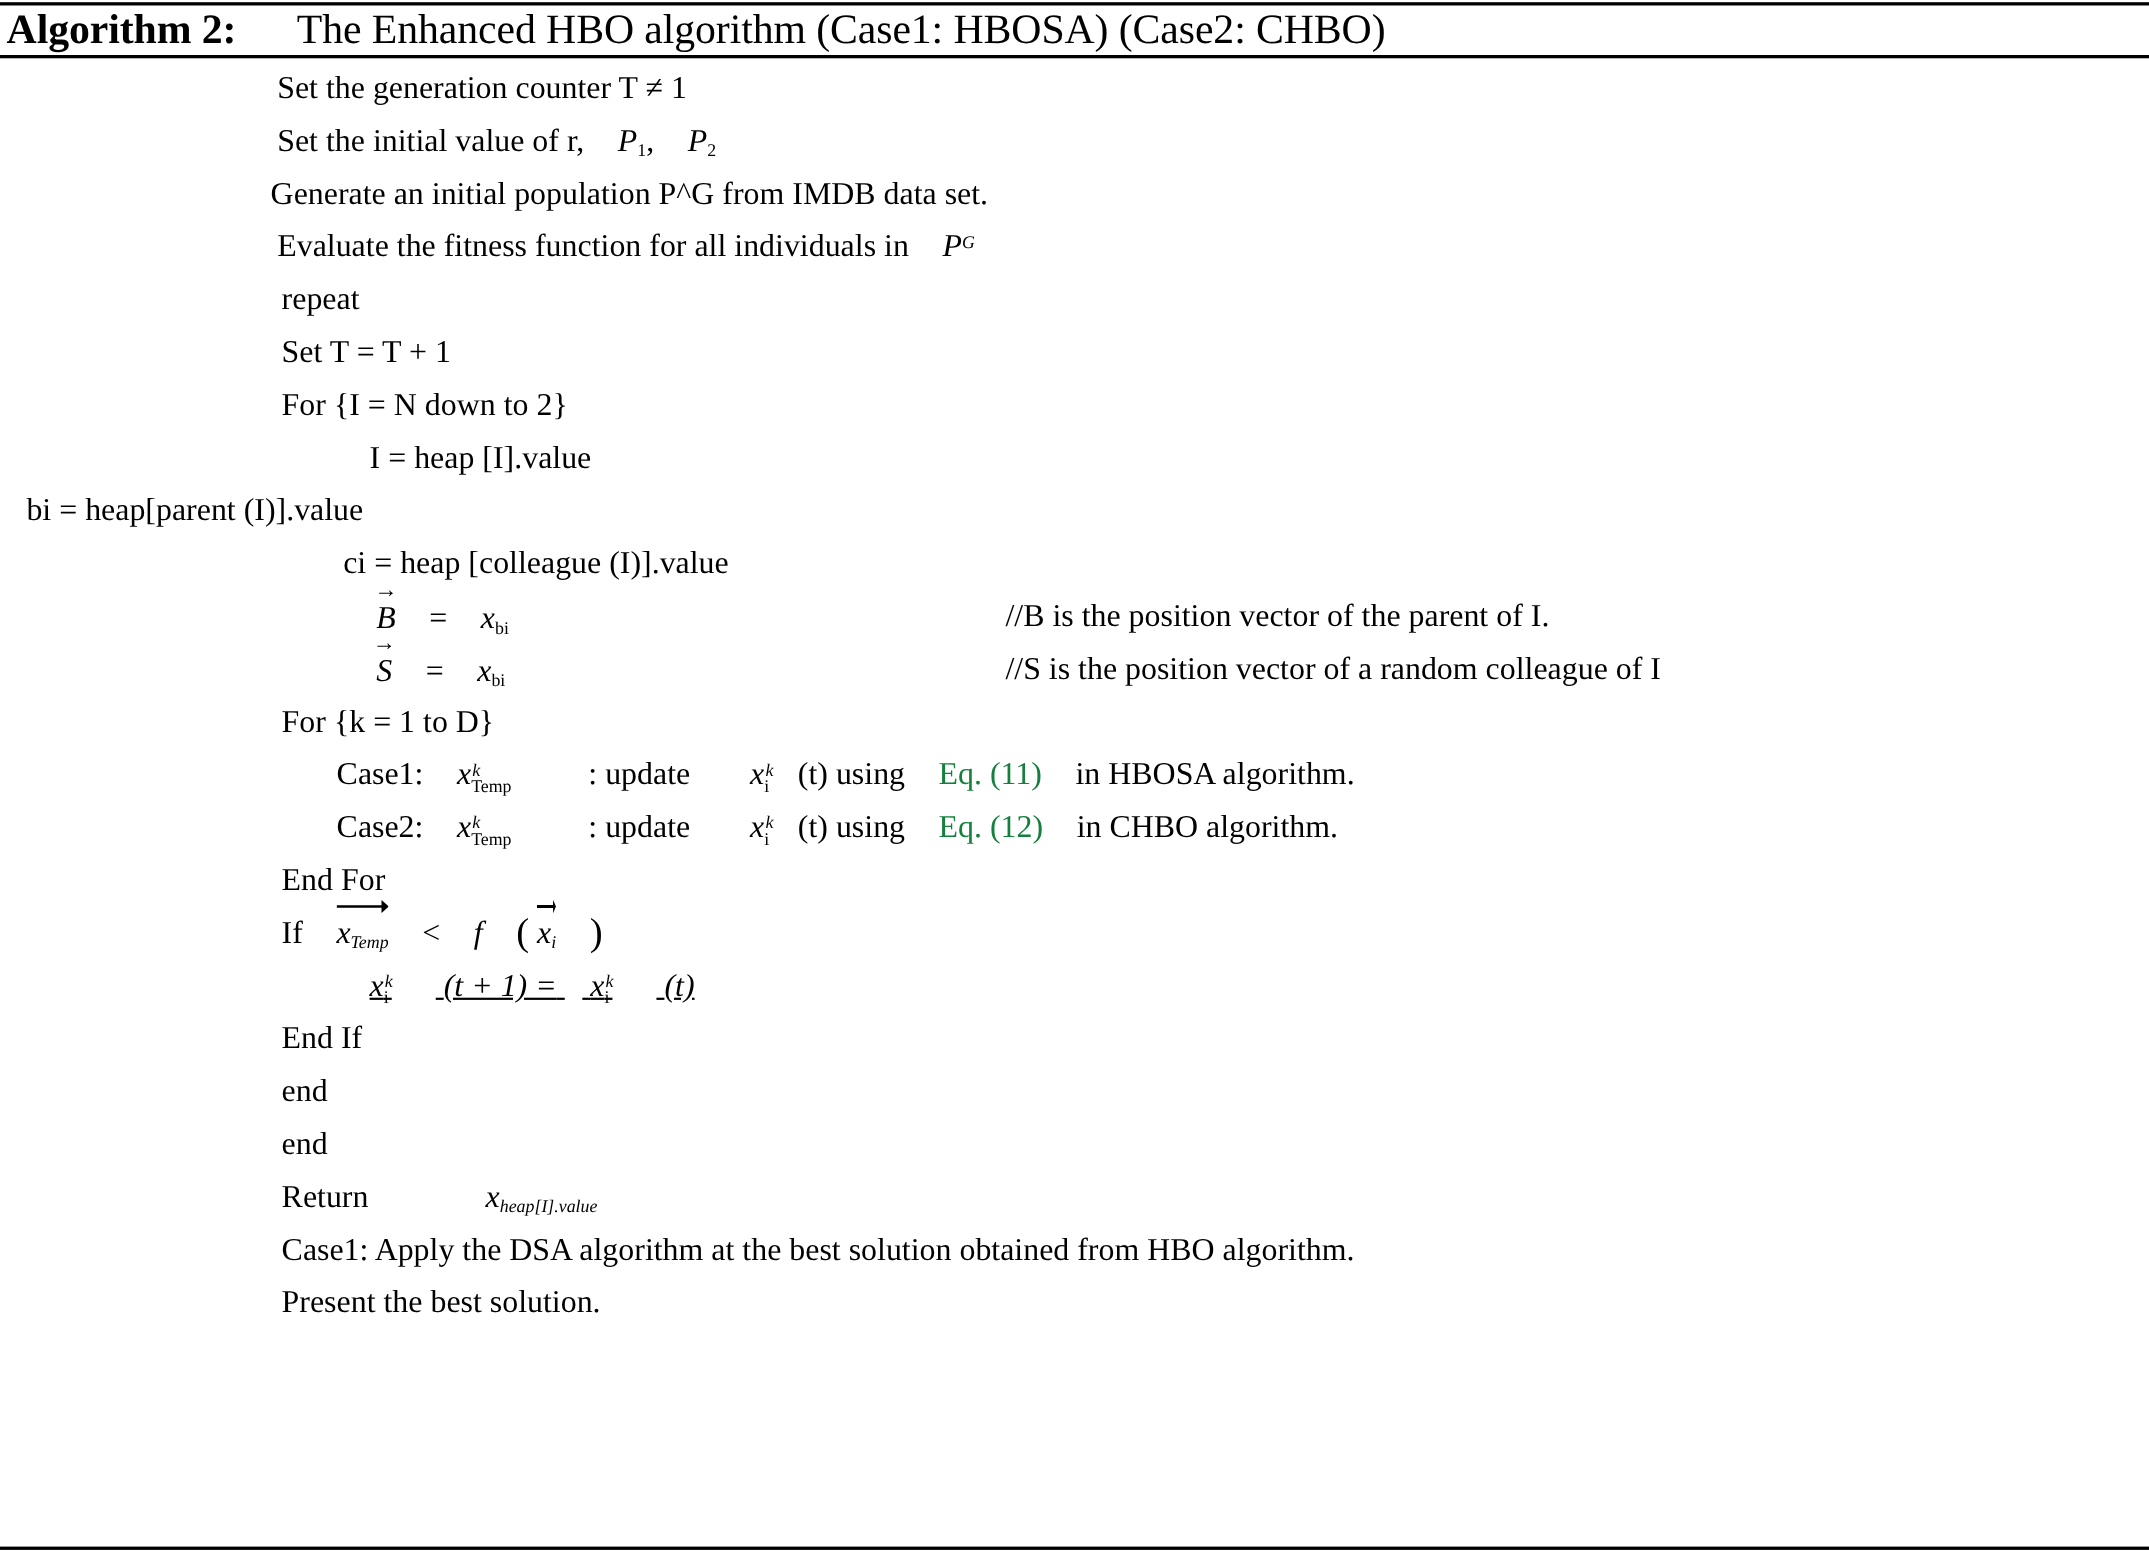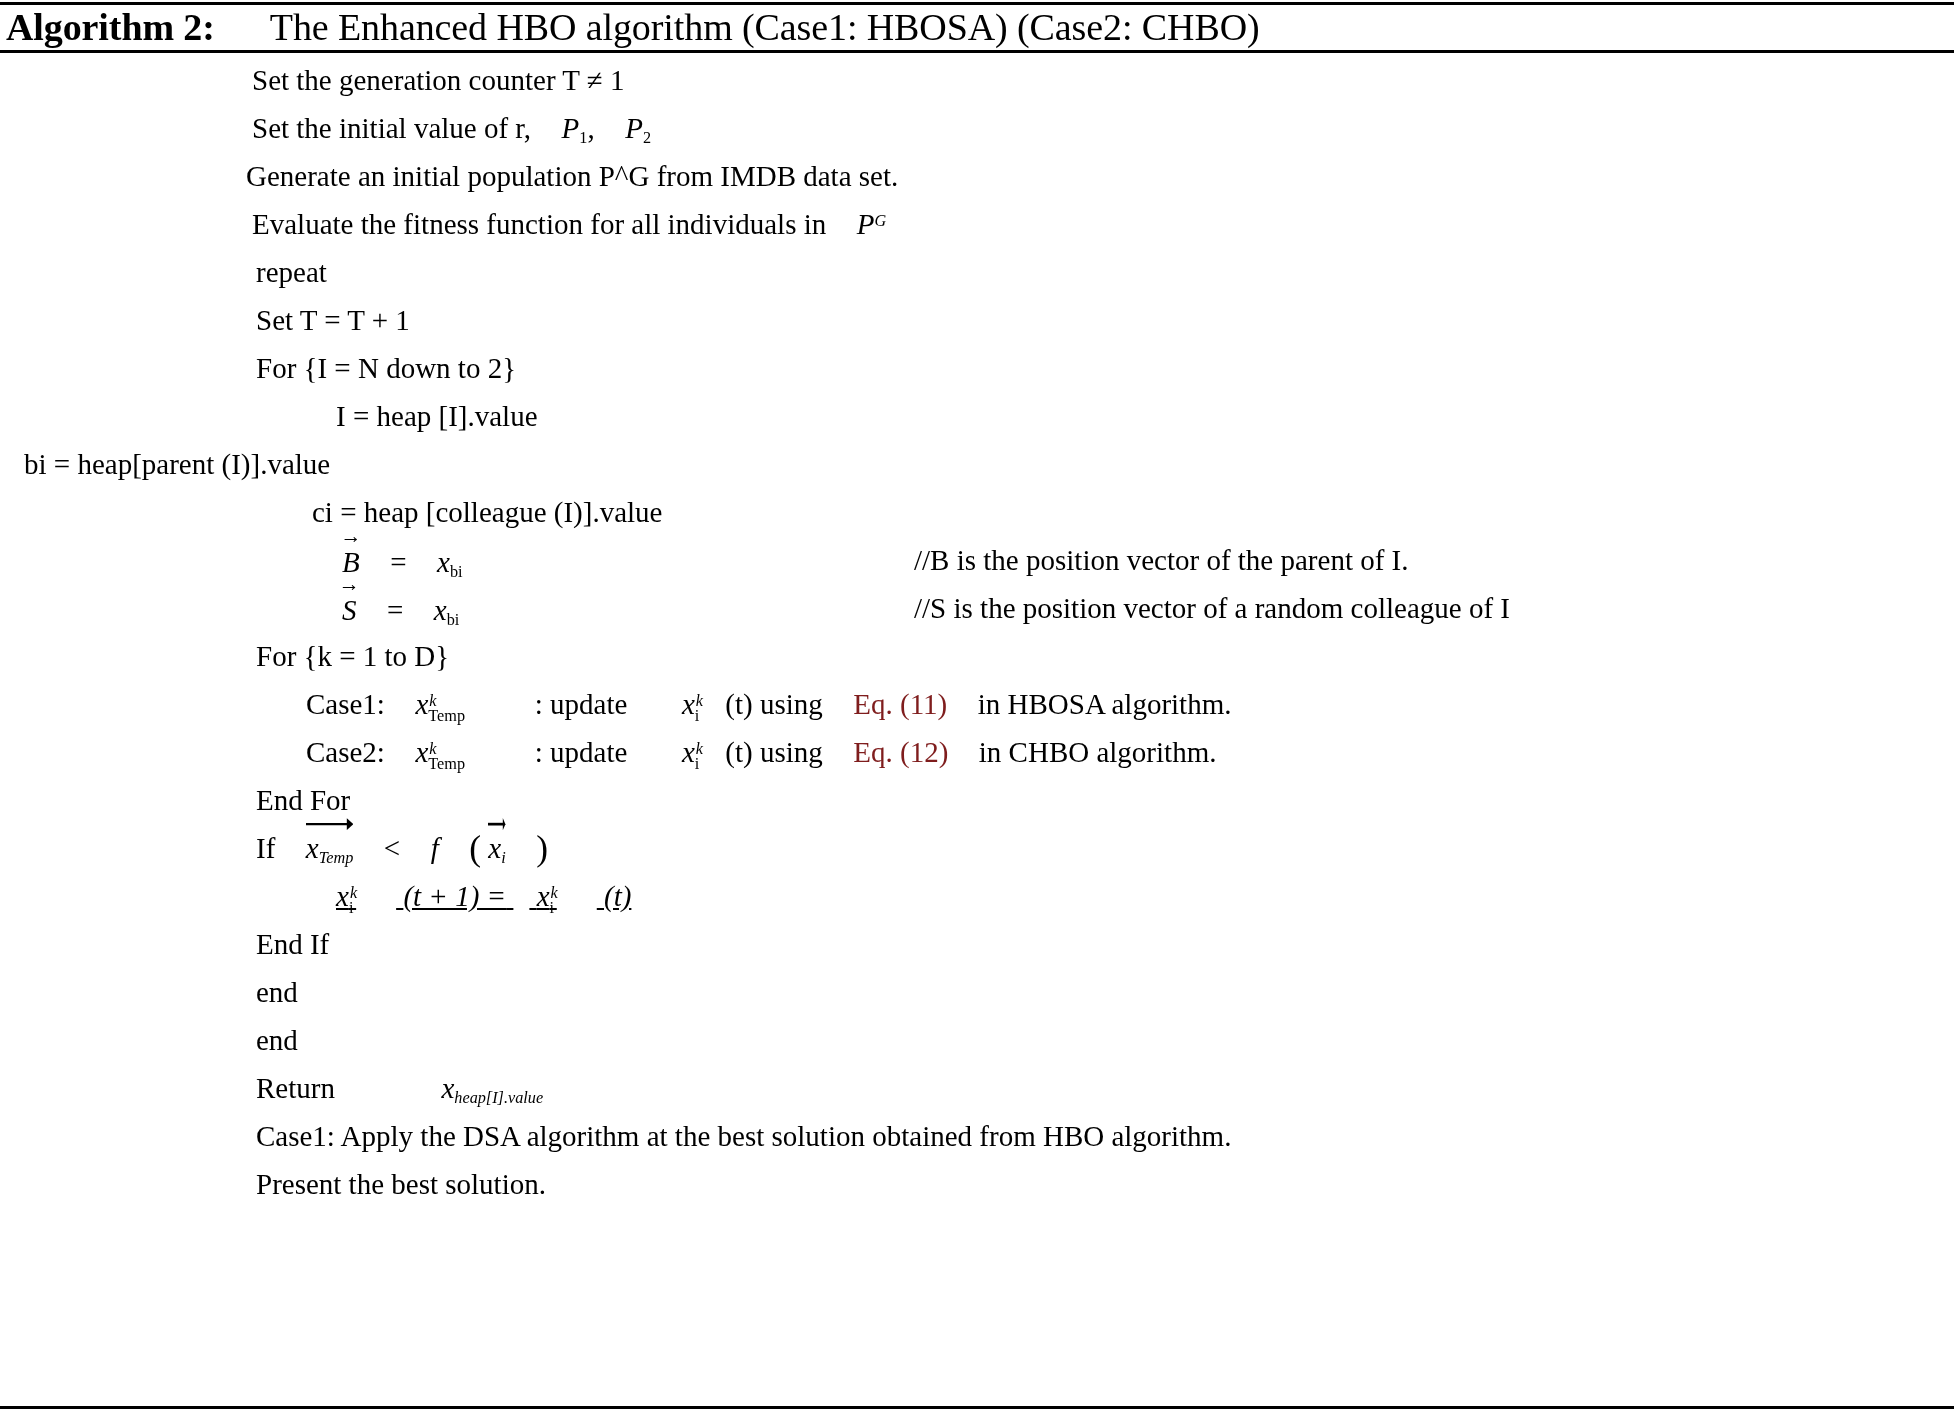--- a/index.html
+++ b/index.html
@@ -141,21 +141,21 @@
   .vec-wide > .arrow-long {
     position: absolute;
     left: 0;
     right: 0;
     top: -0.28em;
     height: 0.50em;
     pointer-events: none;
   }
   .arrow-long svg { width: 100%; height: 100%; display: block; }
 
-  .eqlink { color: #7f1d1d; }
+  .eqlink { color: #15803d; }
 
   .gap-sm { display: inline-block; width: 16px; }
   .gap-md { display: inline-block; width: 40px; }
   .gap-lg { display: inline-block; width: 92px; }
 
   
   .comment {
     position: absolute;
     left: 890px;
     top: 0;

